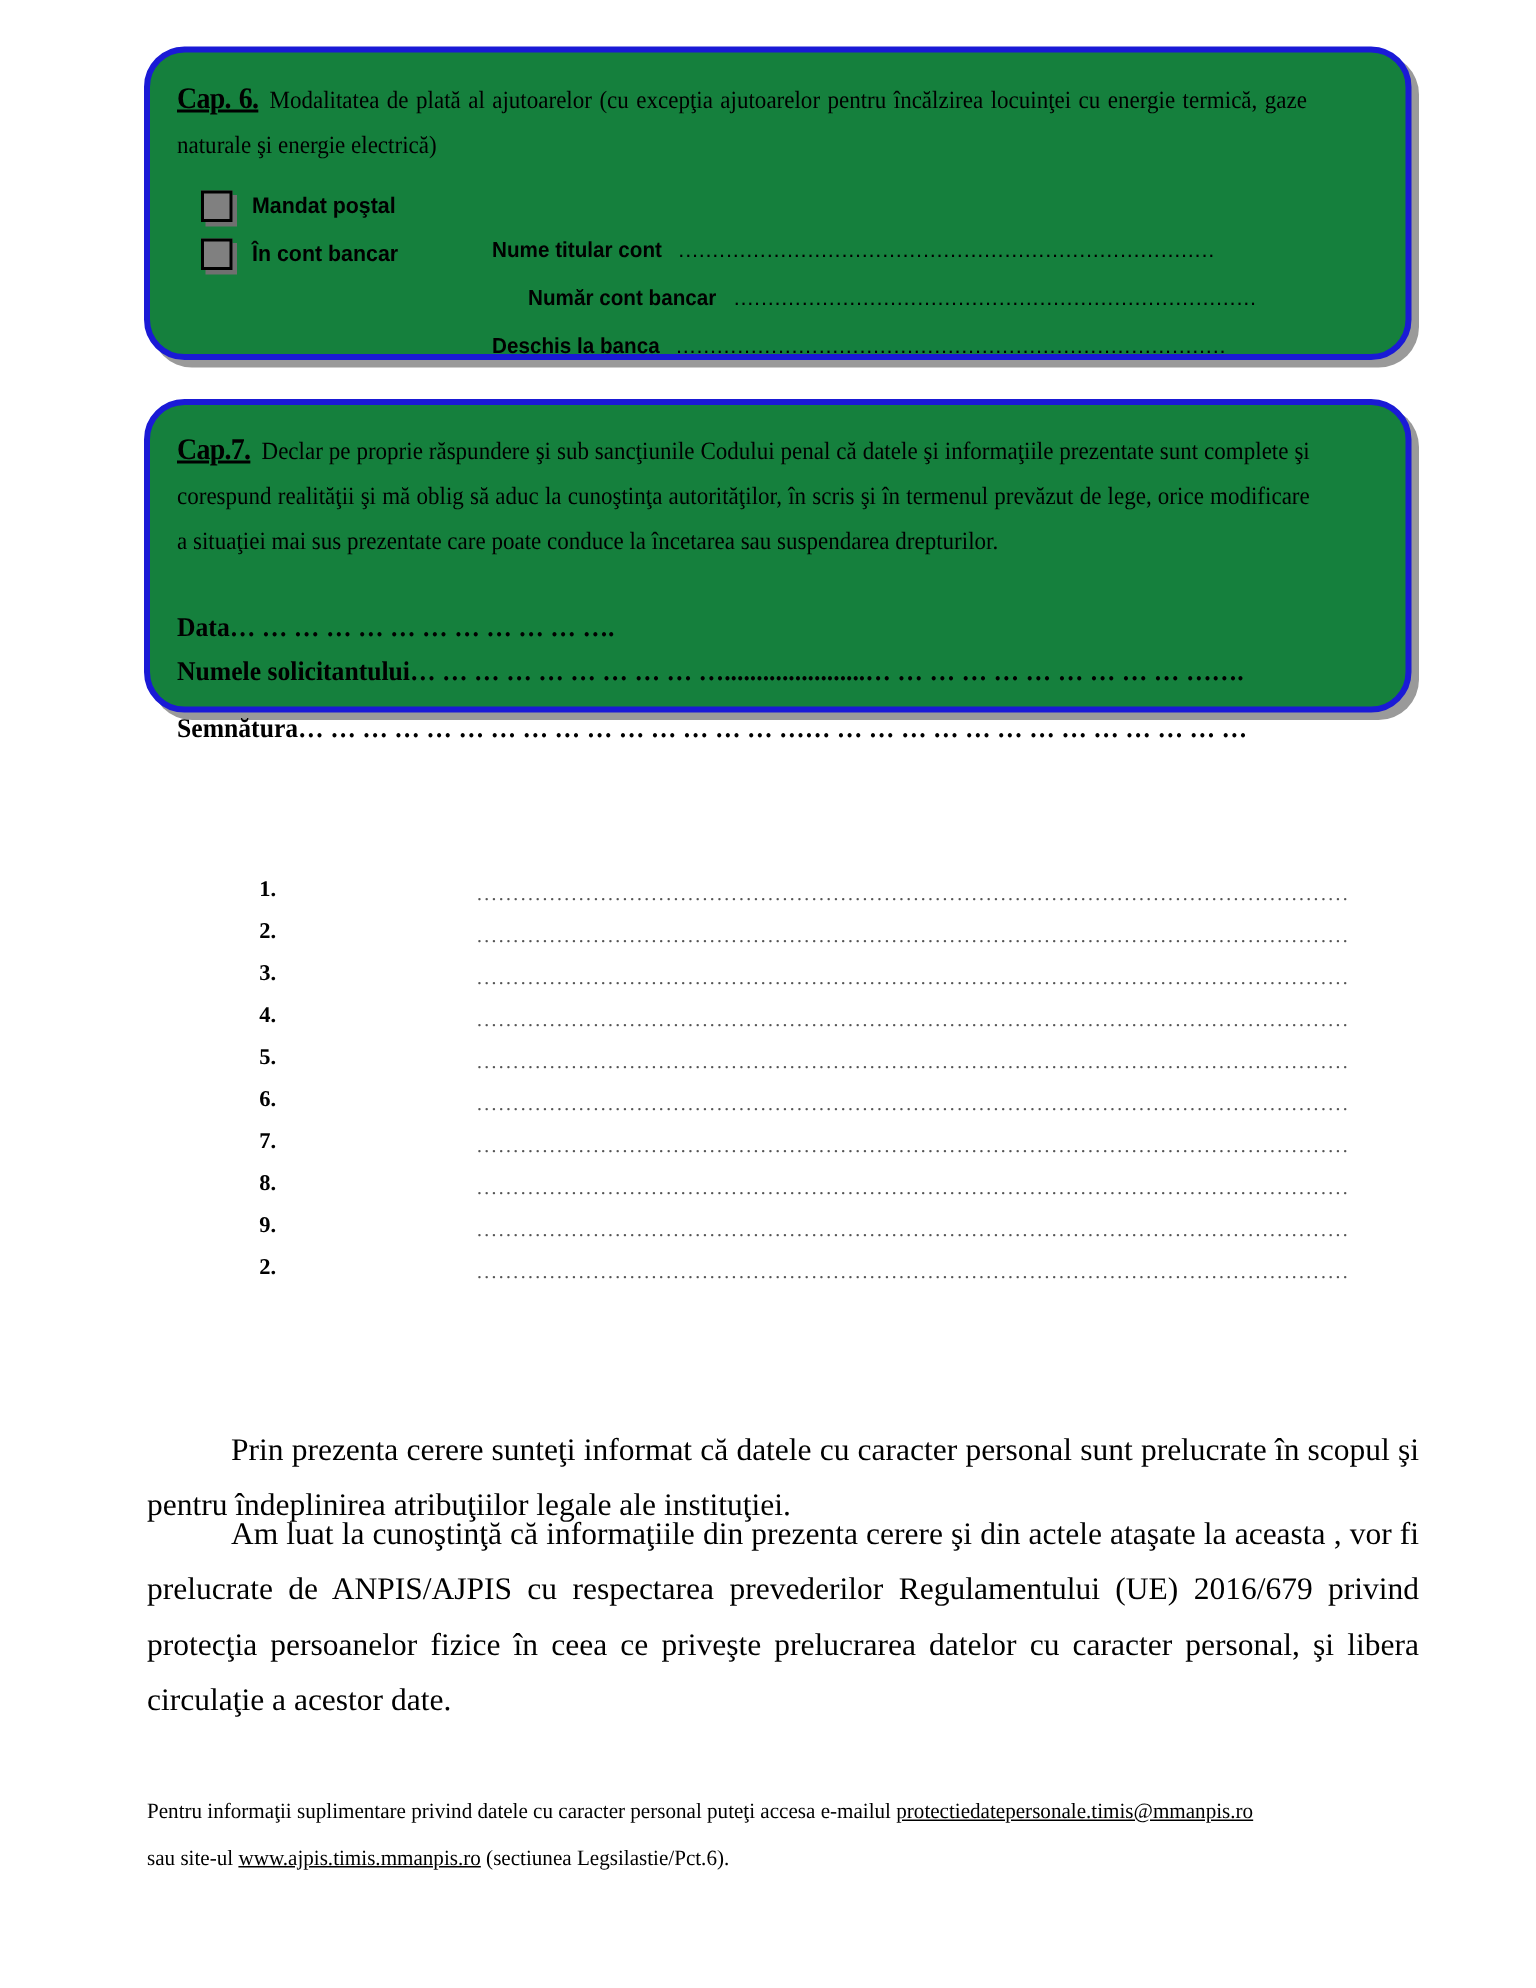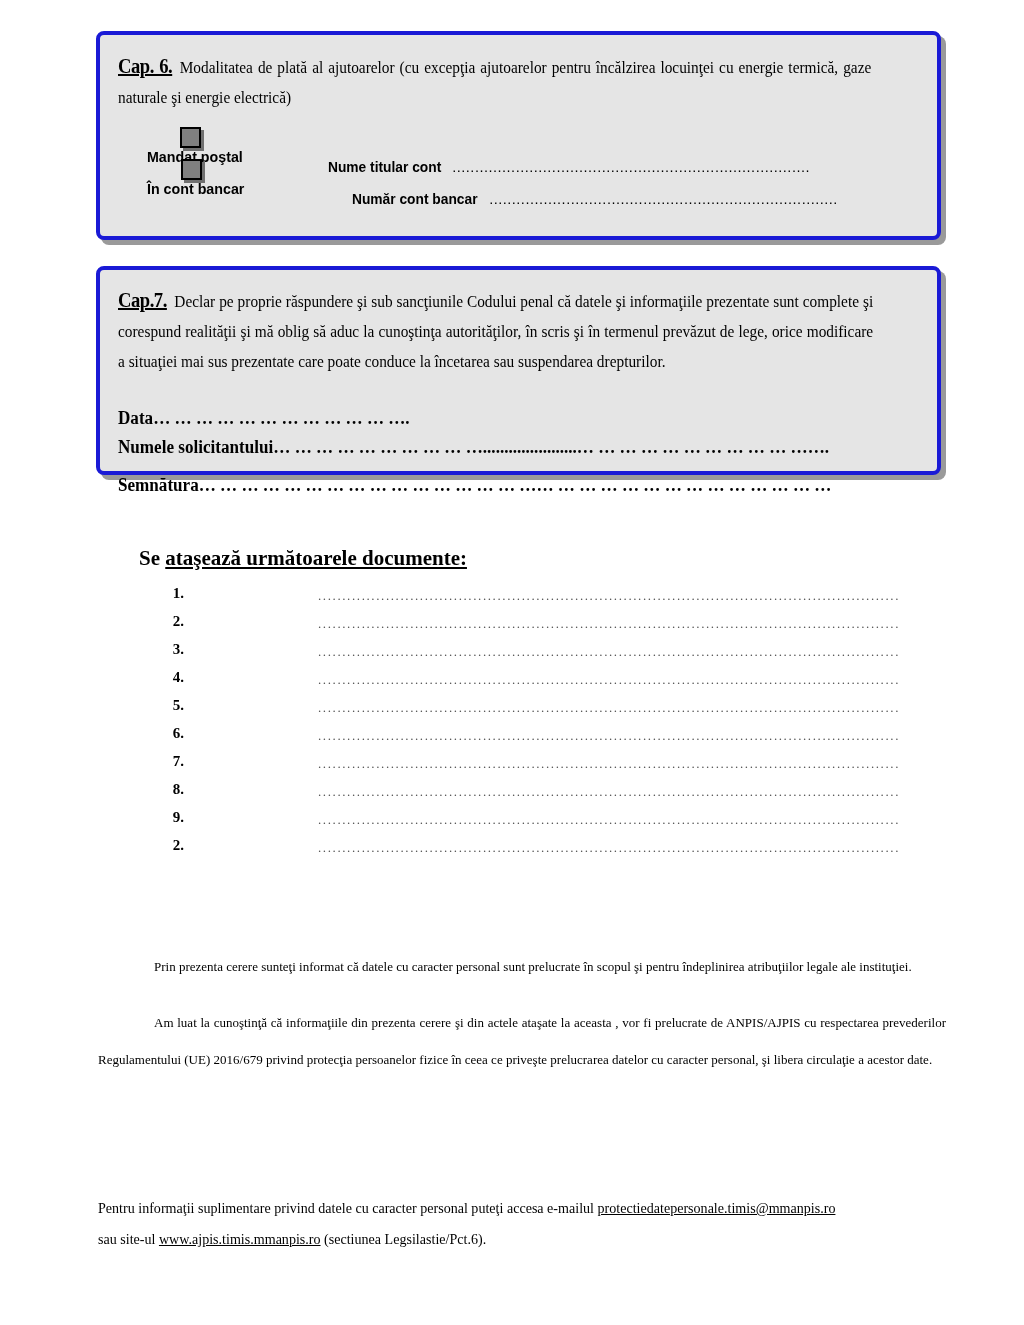--- a/index.html
+++ b/index.html
@@ -20,22 +20,22 @@
     position: absolute;
     left: 0; top: 0;
     width: 1024px;
     height: 1325px;
   }
 
   
   .blue-box {
     position: absolute;
     border: 4px solid #1a1ad6;
-    border-radius: 8px;
-    background: #e5e5e5;
+    border-radius: 27px;
+    background: #15803d;
     box-shadow: 5px 5px 0 0 #9a9a9a;
     box-sizing: border-box;
     text-decoration: underline;
   }
   #cap6-box {
     left: 96px;
     top: 31px;
     width: 845px;
     height: 209px;
   }
@@ -69,21 +69,20 @@
     top: 16px;
     width: 810px;
     text-align: justify;
   }
   #cap6-para .cap-label { margin-right: 8px; }
 
   .checkbox-row {
     position: absolute;
     display: flex;
     align-items: center;
-    flex-direction: column;
   }
   .chk {
     width: 21px;
     height: 21px;
     background: #808080;
     border: 2px solid #000000;
     box-shadow: 3px 3px 0 0 #707070;
     box-sizing: border-box;
     flex: 0 0 auto;
   }
@@ -194,21 +193,21 @@
     font-family: "Liberation Serif", serif;
     font-size: 13px;
     color: #555555;
     letter-spacing: 1.6px;
   }
 
   
   .gdpr-para {
     position: absolute;
     font-family: "Liberation Serif", serif;
-    font-size: 13px;
+    font-size: 21px;
     line-height: 37px;
     text-align: justify;
     text-indent: 56px;
     width: 848px;
     left: 98px;
   }
   #gdpr-1 { top: 948px; }
   #gdpr-2 { top: 1004px; }
 
   
@@ -247,36 +246,37 @@
     </div>
 
     <div class="bank-line" id="bank1">
       <span class="bank-label">Nume  titular  cont</span>
       <span class="dots-fill">...............................................................................</span>
     </div>
     <div class="bank-line" id="bank2">
       <span class="bank-label">Număr cont  bancar</span>
       <span class="dots-fill">.............................................................................</span>
     </div>
+    <div class="bank-line" id="bank3">
+      <span class="bank-label">Deschis la banca</span>
+      <span class="dots-fill">.................................................................................</span>
+    </div>
   </div>
 
   <div class="blue-box" id="cap7-box">
 
     <div id="cap7-para" class="body-serif">
       <span class="cap-label">Cap.7.</span><span>Declar pe proprie răspundere şi sub sancţiunile Codului penal   că datele  şi  informaţiile  prezentate sunt  complete şi corespund realităţii şi mă oblig să aduc la cunoştinţa autorităţilor, în scris şi în  termenul  prevăzut  de  lege,  orice  modificare  a  situaţiei mai  sus  prezentate care  poate  conduce la încetarea sau suspendarea drepturilor.</span>
     </div>
 
     <div class="sig-line" id="sig-data">Data… … … … … … … … … … … ….</div>
     <div class="sig-line" id="sig-nume">Numele  solicitantului… … … … … … … … … …......................… … … … … … … … … … …….</div>
     <div class="sig-line" id="sig-semn">Semnătura… … … … … … … … … … … … … … … …… … … … … … … … … … … … … …</div>
   </div>
 
-  <div id="attach-heading">
-    <span>Se </span><span class="underlined">ataşează următoarele documente:</span>
-  </div>
 
   <div id="attach-list">
     <div class="attach-item">
       <span class="attach-num">1.</span>
       <span class="attach-dots">........................................................................................................................</span>
     </div>
     <div class="attach-item">
       <span class="attach-num">2.</span>
       <span class="attach-dots">........................................................................................................................</span>
     </div>

